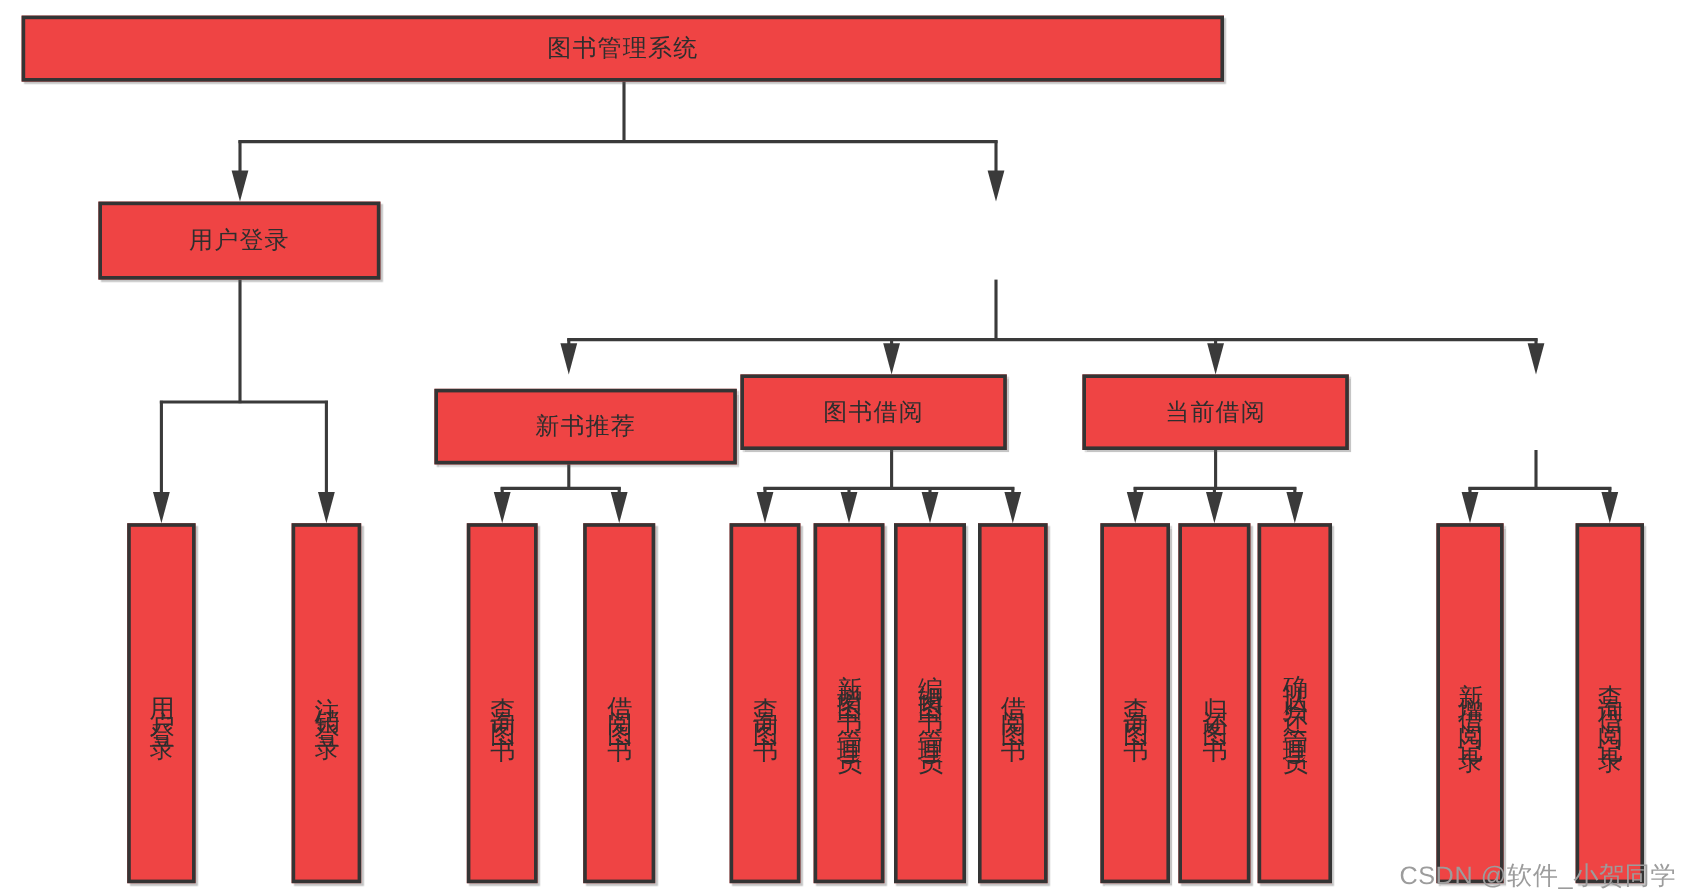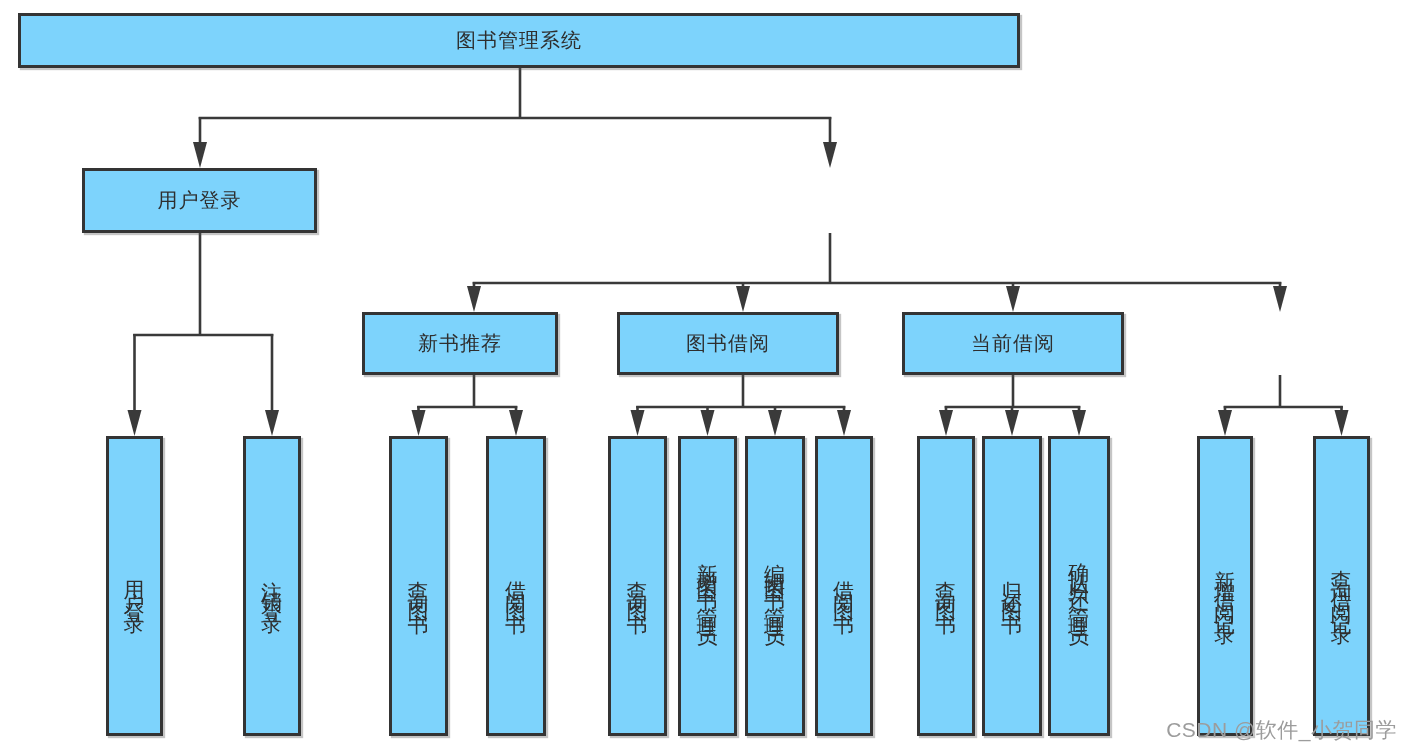--- a/index.html
+++ b/index.html
@@ -4,21 +4,21 @@
 <style>
   html,body{margin:0;padding:0;background:#ffffff;}
   .canvas{
     position:relative;width:1405px;height:747px;background:#ffffff;overflow:hidden;
     font-family:"Liberation Sans","DejaVu Sans",sans-serif;color:#2e2e2e;
   }
   svg.connectors{position:absolute;left:0;top:0;width:1405px;height:747px;}
   .connectors line{stroke:#3a3a3a;stroke-width:2.6;}
   .connectors polygon{fill:#3a3a3a;}
   .node{
-    position:absolute;background:#7dd3fc;border:3px solid #343434;
+    position:absolute;background:#ef4444;border:3px solid #343434;
     box-sizing:border-box;display:flex;align-items:center;justify-content:center;
     box-shadow:2px 2px 1px rgba(90,90,90,0.35);
   }
   .hbox{font-size:20px;letter-spacing:1px;}
   .vbox span{
     writing-mode:vertical-rl;text-orientation:mixed;
     font-size:21px;letter-spacing:11px;line-height:1;white-space:nowrap;
   }
   .vbox span.long{letter-spacing:9px;}
   .watermark{
@@ -94,21 +94,21 @@
   </svg>
 
   <div class="node hbox" style="left:18px;top:13px;width:1002px;height:55px;">
     <span>图书管理系统</span>
   </div>
 
   <div class="node hbox" style="left:82px;top:168px;width:235px;height:65px;">
     <span>用户登录</span>
   </div>
 
-  <div class="node hbox" style="left:362px;top:312px;width:196px;height:63px;">
+  <div class="node hbox" style="left:362px;top:324px;width:252px;height:63px;">
     <span>新书推荐</span>
   </div>
   <div class="node hbox" style="left:617px;top:312px;width:222px;height:63px;">
     <span>图书借阅</span>
   </div>
   <div class="node hbox" style="left:902px;top:312px;width:222px;height:63px;font-family:Liberation Serif, serif;">
     <span>当前借阅</span>
   </div>
 
   <div class="node vbox" style="left:106px;top:436px;width:57px;height:300px;">

